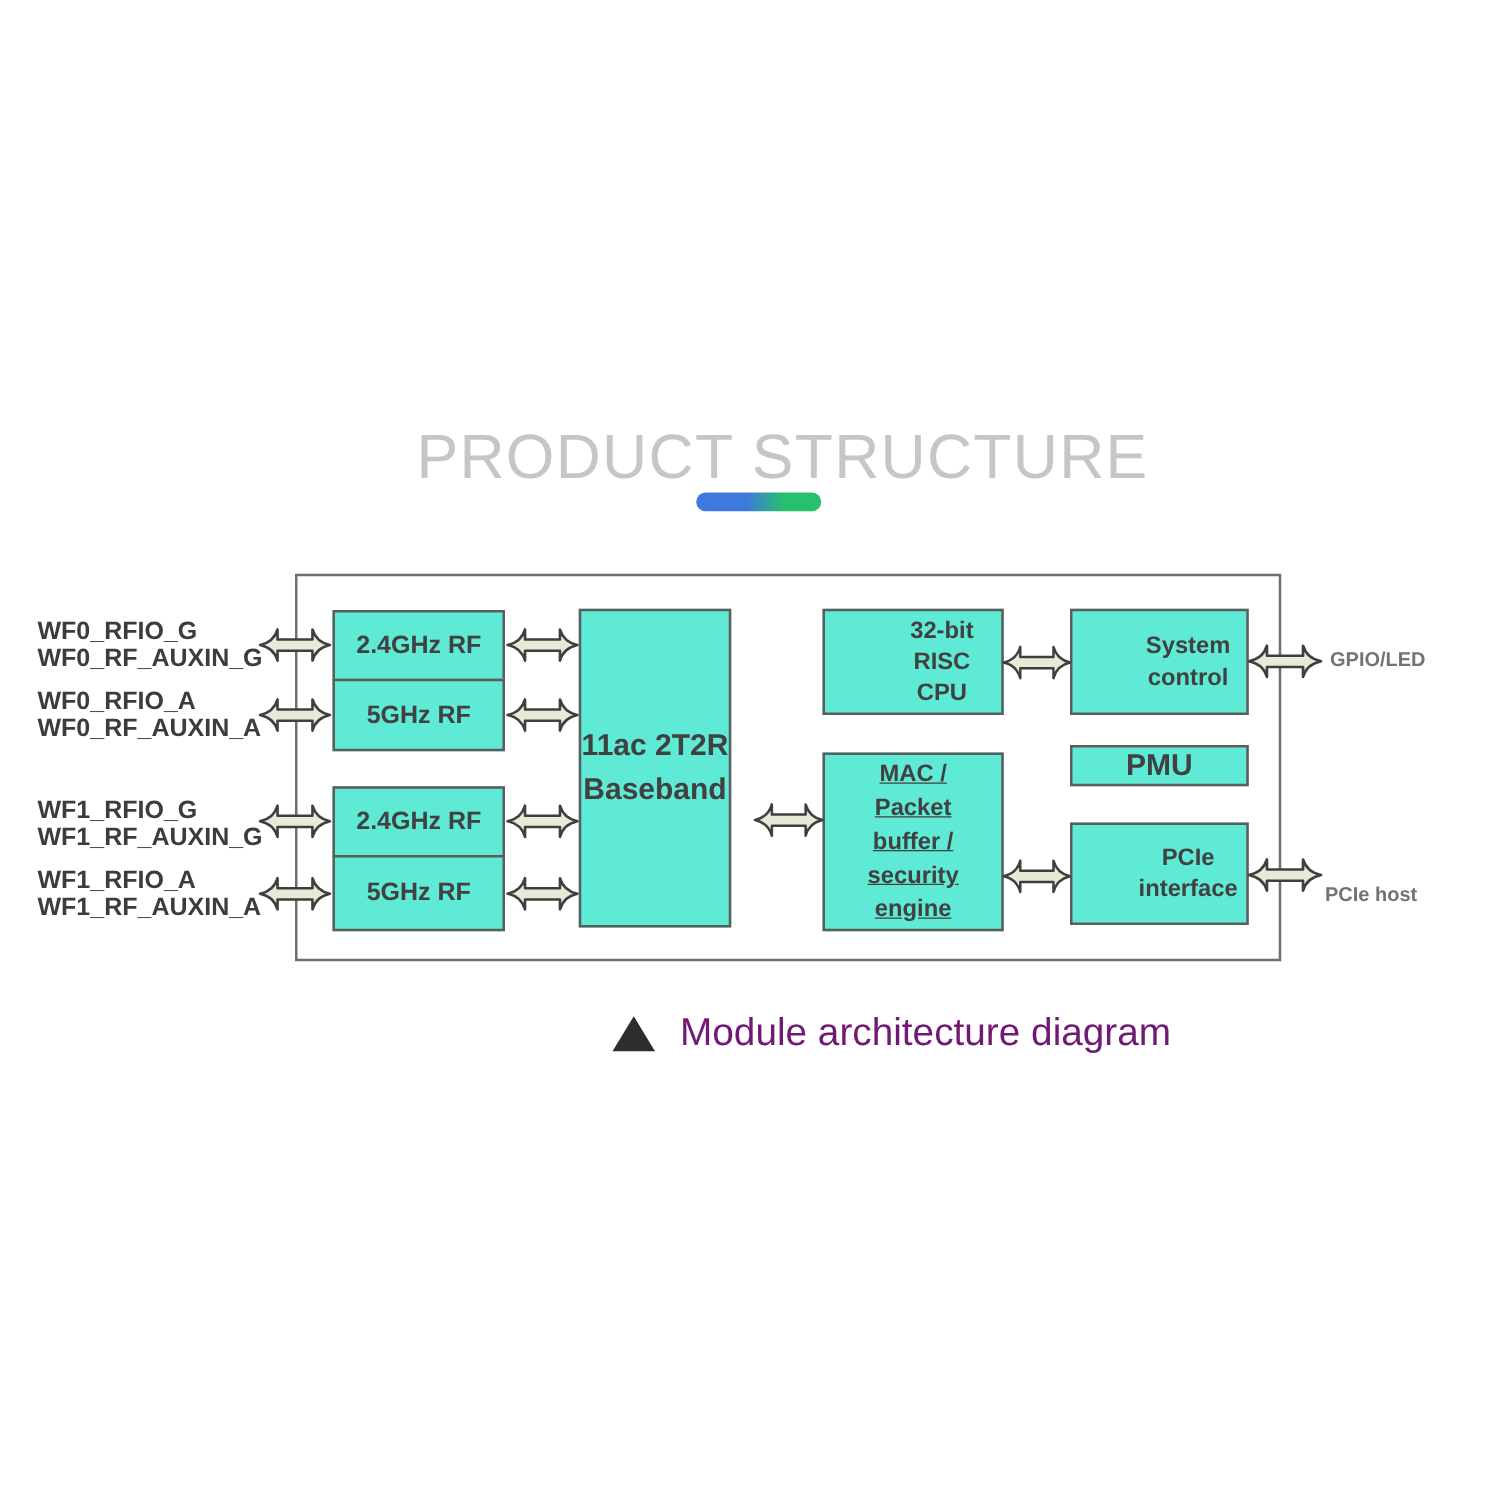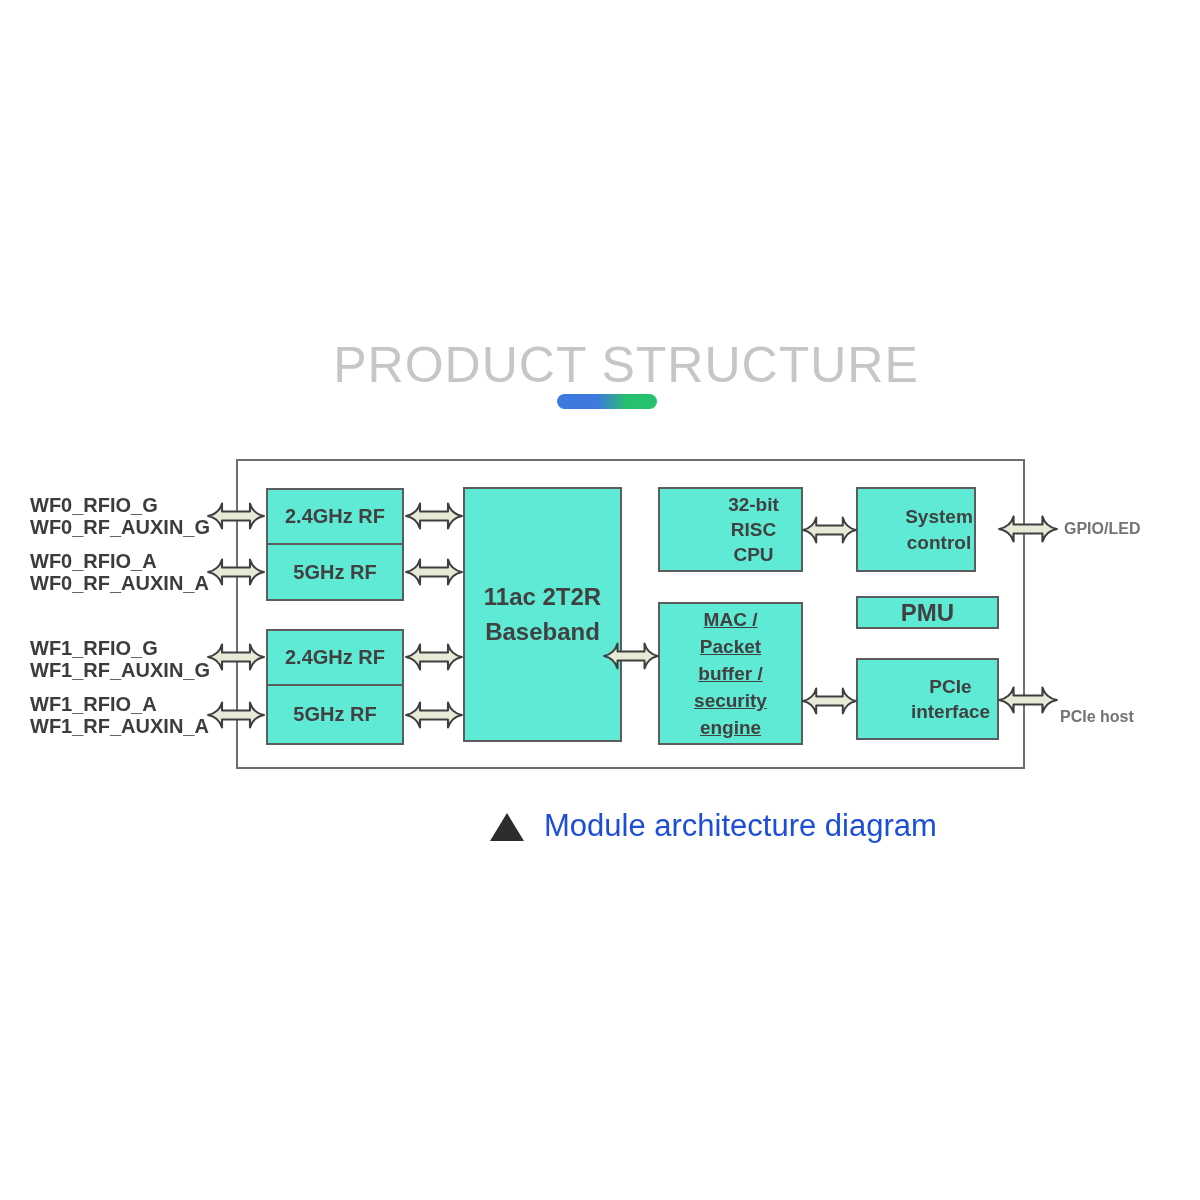--- a/index.html
+++ b/index.html
@@ -66,21 +66,21 @@
     display:flex;align-items:center;gap:20px;
   }
   .tri{
     width:0;height:0;
     border-left:17px solid transparent;
     border-right:17px solid transparent;
     border-bottom:28px solid #2d2d2d;
     margin-top:2px;
   }
   .caption-text{
-    font-size:31px;font-weight:400;color:#1d4ed8;
+    font-size:31px;font-weight:400;color:#701a75;
   }
 </style>
 </head>
 <body>
 
 <svg width="0" height="0" style="position:absolute">
   <defs>
     <path id="dbl-arrow" d="M2,15 C9,13.5 13.5,9.5 15.5,2.5 L15.5,10.5 L42.5,10.5 L42.5,2.5 C44.5,9.5 49,13.5 56,15 C49,16.5 44.5,20.5 42.5,27.5 L42.5,19.5 L15.5,19.5 L15.5,27.5 C13.5,20.5 9,16.5 2,15 Z" fill="#e9e9d8" stroke="#3f3f3f" stroke-width="2" stroke-linejoin="round"></path>
   </defs>
 </svg>
@@ -91,26 +91,26 @@
   <div class="accent-bar"></div>
 
   <div>
     <div class="outer-box"></div>
 
     <div class="block rf" style="left:266px;top:488px;width:138px;height:57px">2.4GHz RF</div>
     <div class="block rf" style="left:266px;top:543px;width:138px;height:58px">5GHz RF</div>
     <div class="block rf" style="left:266px;top:629px;width:138px;height:57px">2.4GHz RF</div>
     <div class="block rf" style="left:266px;top:684px;width:138px;height:61px">5GHz RF</div>
 
-    <div class="block bb" style="left:463px;top:487px;width:159px;height:255px">11ac 2T2R
+    <div class="block bb" style="left:463px;top:487px;width:122px;height:255px">11ac 2T2R
 Baseband</div>
 
     <div class="block sm" style="left:658px;top:487px;width:145px;height:85px">32-bit RISC
 CPU</div>
-    <div class="block sm" style="left:856px;top:487px;width:120px;height:85px">System
+    <div class="block sm" style="left:856px;top:487px;width:143px;height:85px">System
 control</div>
 
     <div class="block pmu" style="left:856px;top:596px;width:143px;height:33px">PMU</div>
 
     <div class="block mac" style="left:658px;top:602px;width:145px;height:143px">MAC /
 Packet
 buffer /
 security
 engine</div>
     <div class="block sm" style="left:856px;top:658px;width:143px;height:82px">PCIe

